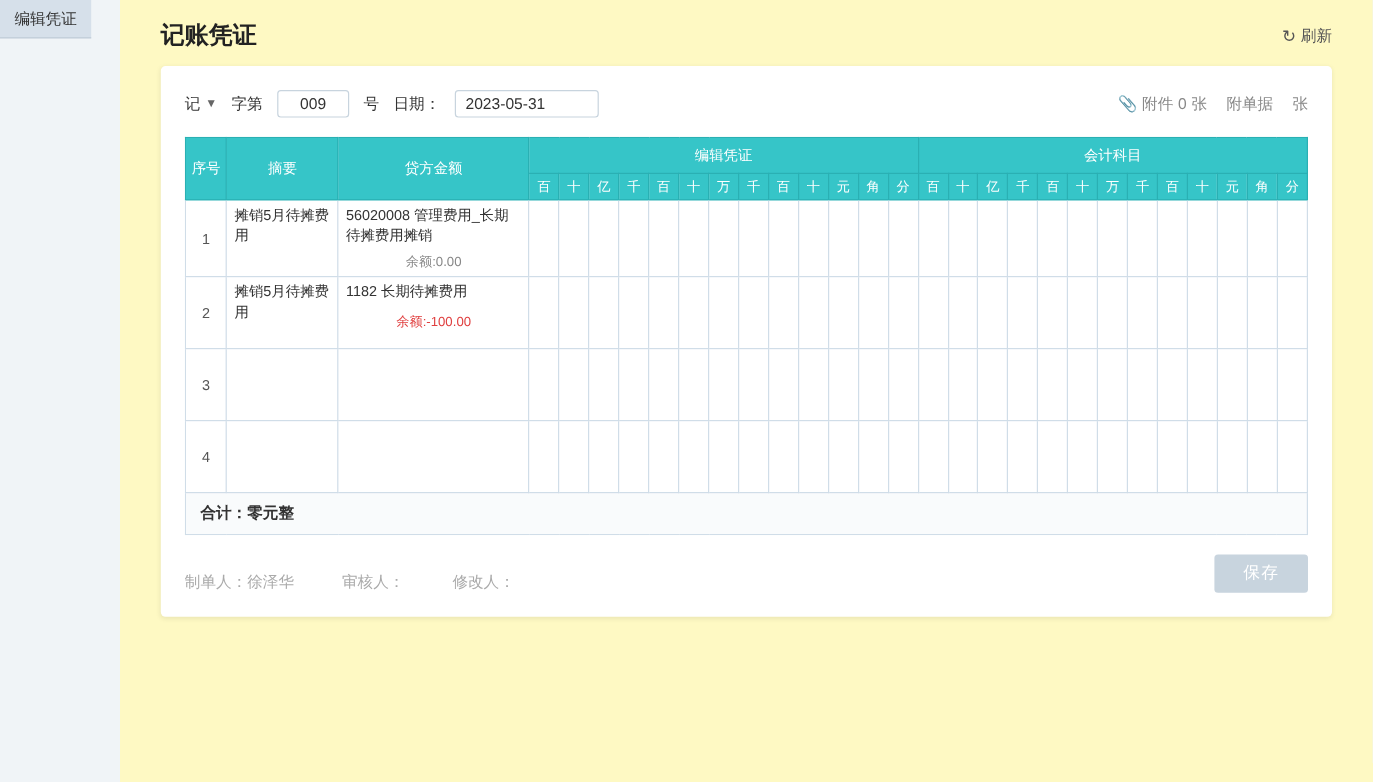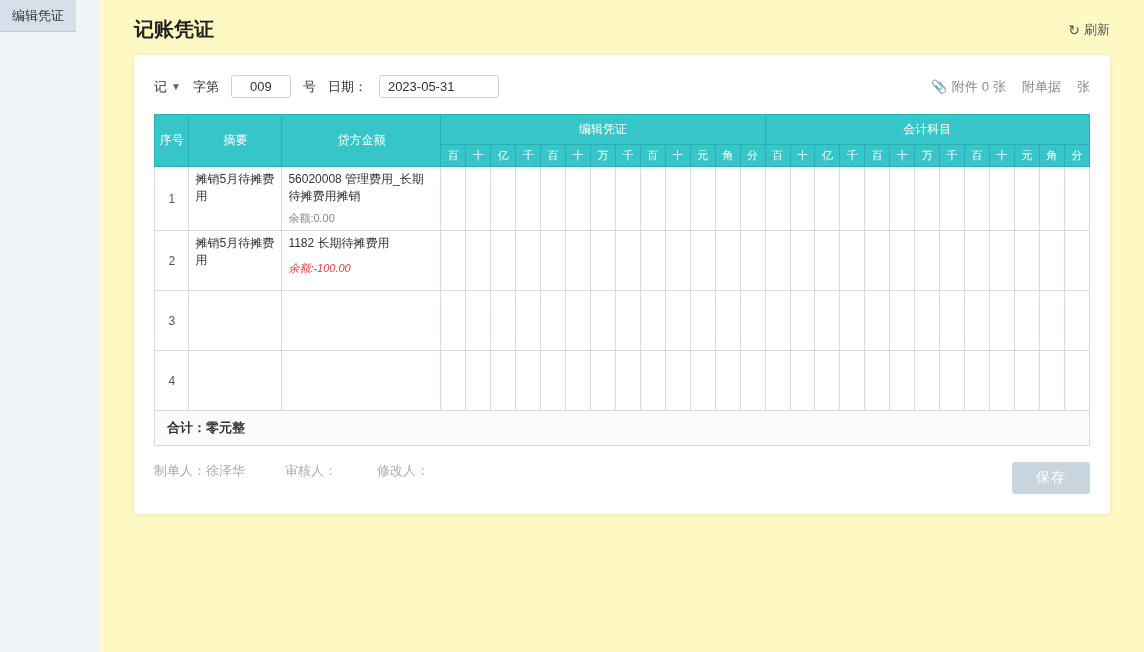--- a/index.html
+++ b/index.html
@@ -155,44 +155,44 @@
       background: #36c5c8;
     }
     .cell-inner {
       padding: 4px 6px;
       min-height: 28px;
     }
     .cell-balance {
       padding: 2px 6px 4px 6px;
       font-size: 11px;
       color: #888;
+      text-align: center;
     }
     .cell-balance.negative {
       color: #e04040;
-      font-style: italic;
     }
     .row-seq {
       text-align: center;
       vertical-align: middle;
       color: #555;
       padding: 4px;
       height: 60px;
     }
     .total-row td {
       background: #f9fbfc;
       padding: 8px 12px;
       font-size: 13px;
       color: #333;
       font-weight: bold;
       border-top: 1px solid #c0ccd8;
     }
     .footer-row {
       margin-top: 16px;
       display: flex;
-      align-items: flex-start;
+      align-items: flex-end;
       justify-content: space-between;
       gap: 48px;
     }
     .footer-info {
       display: flex;
       gap: 40px;
       color: #aaa;
       font-size: 13px;
     }
     .save-btn {

